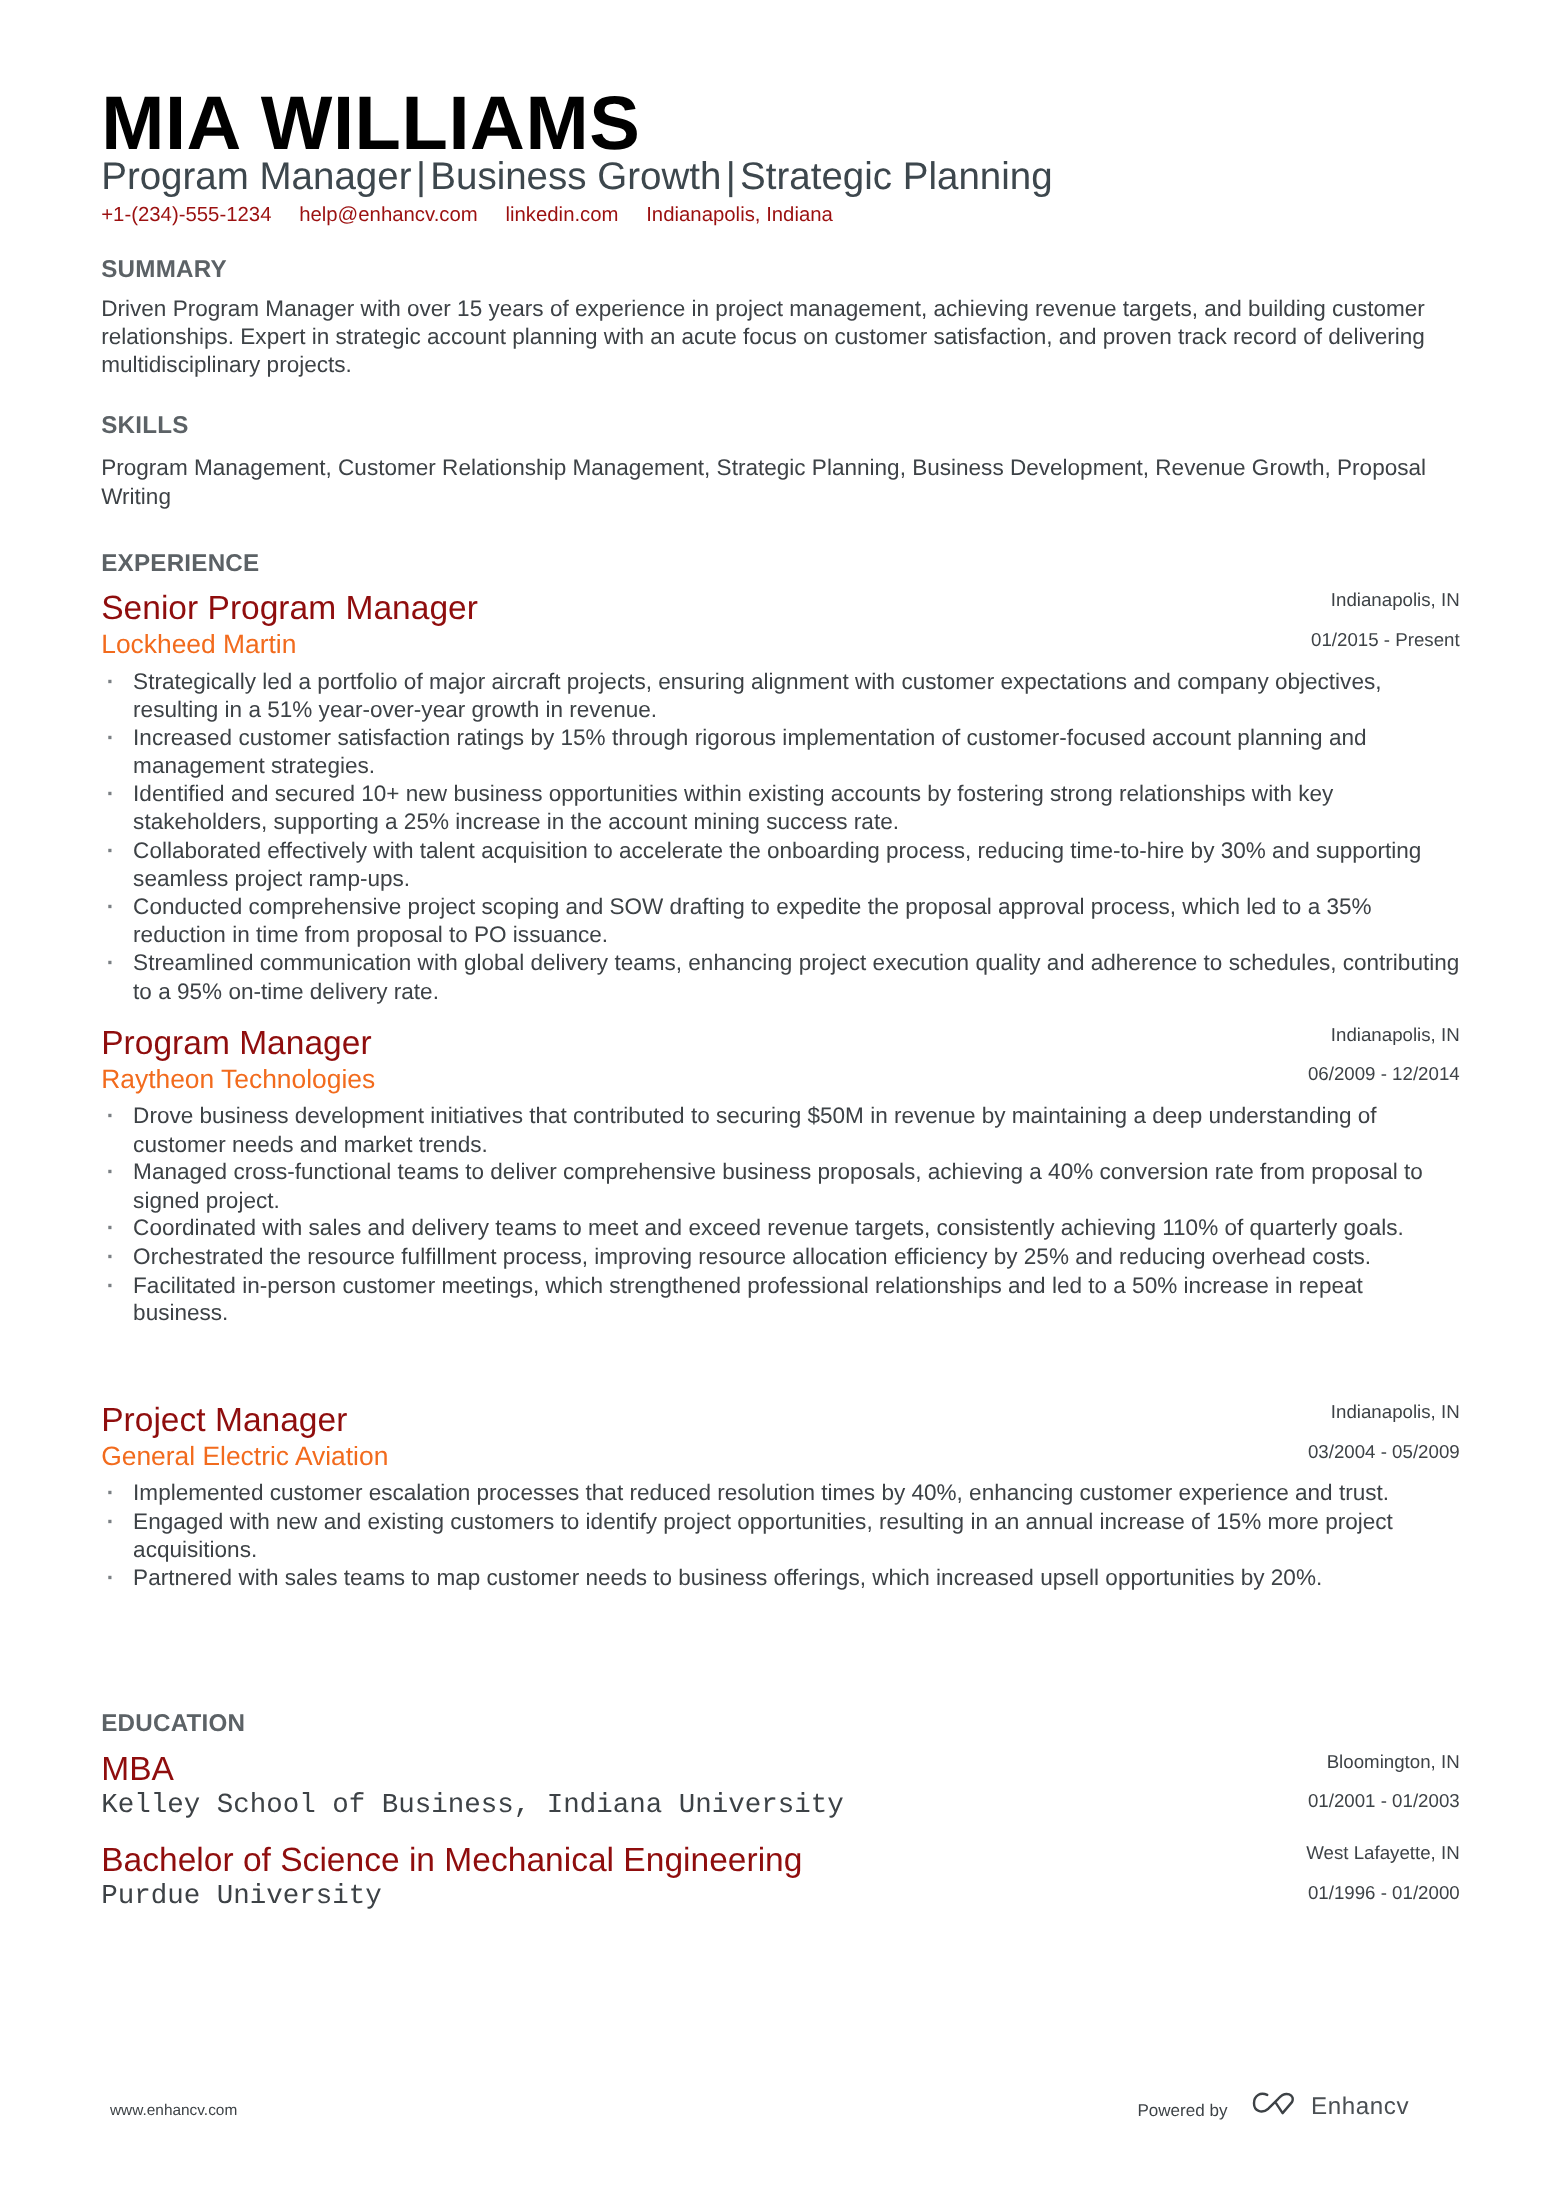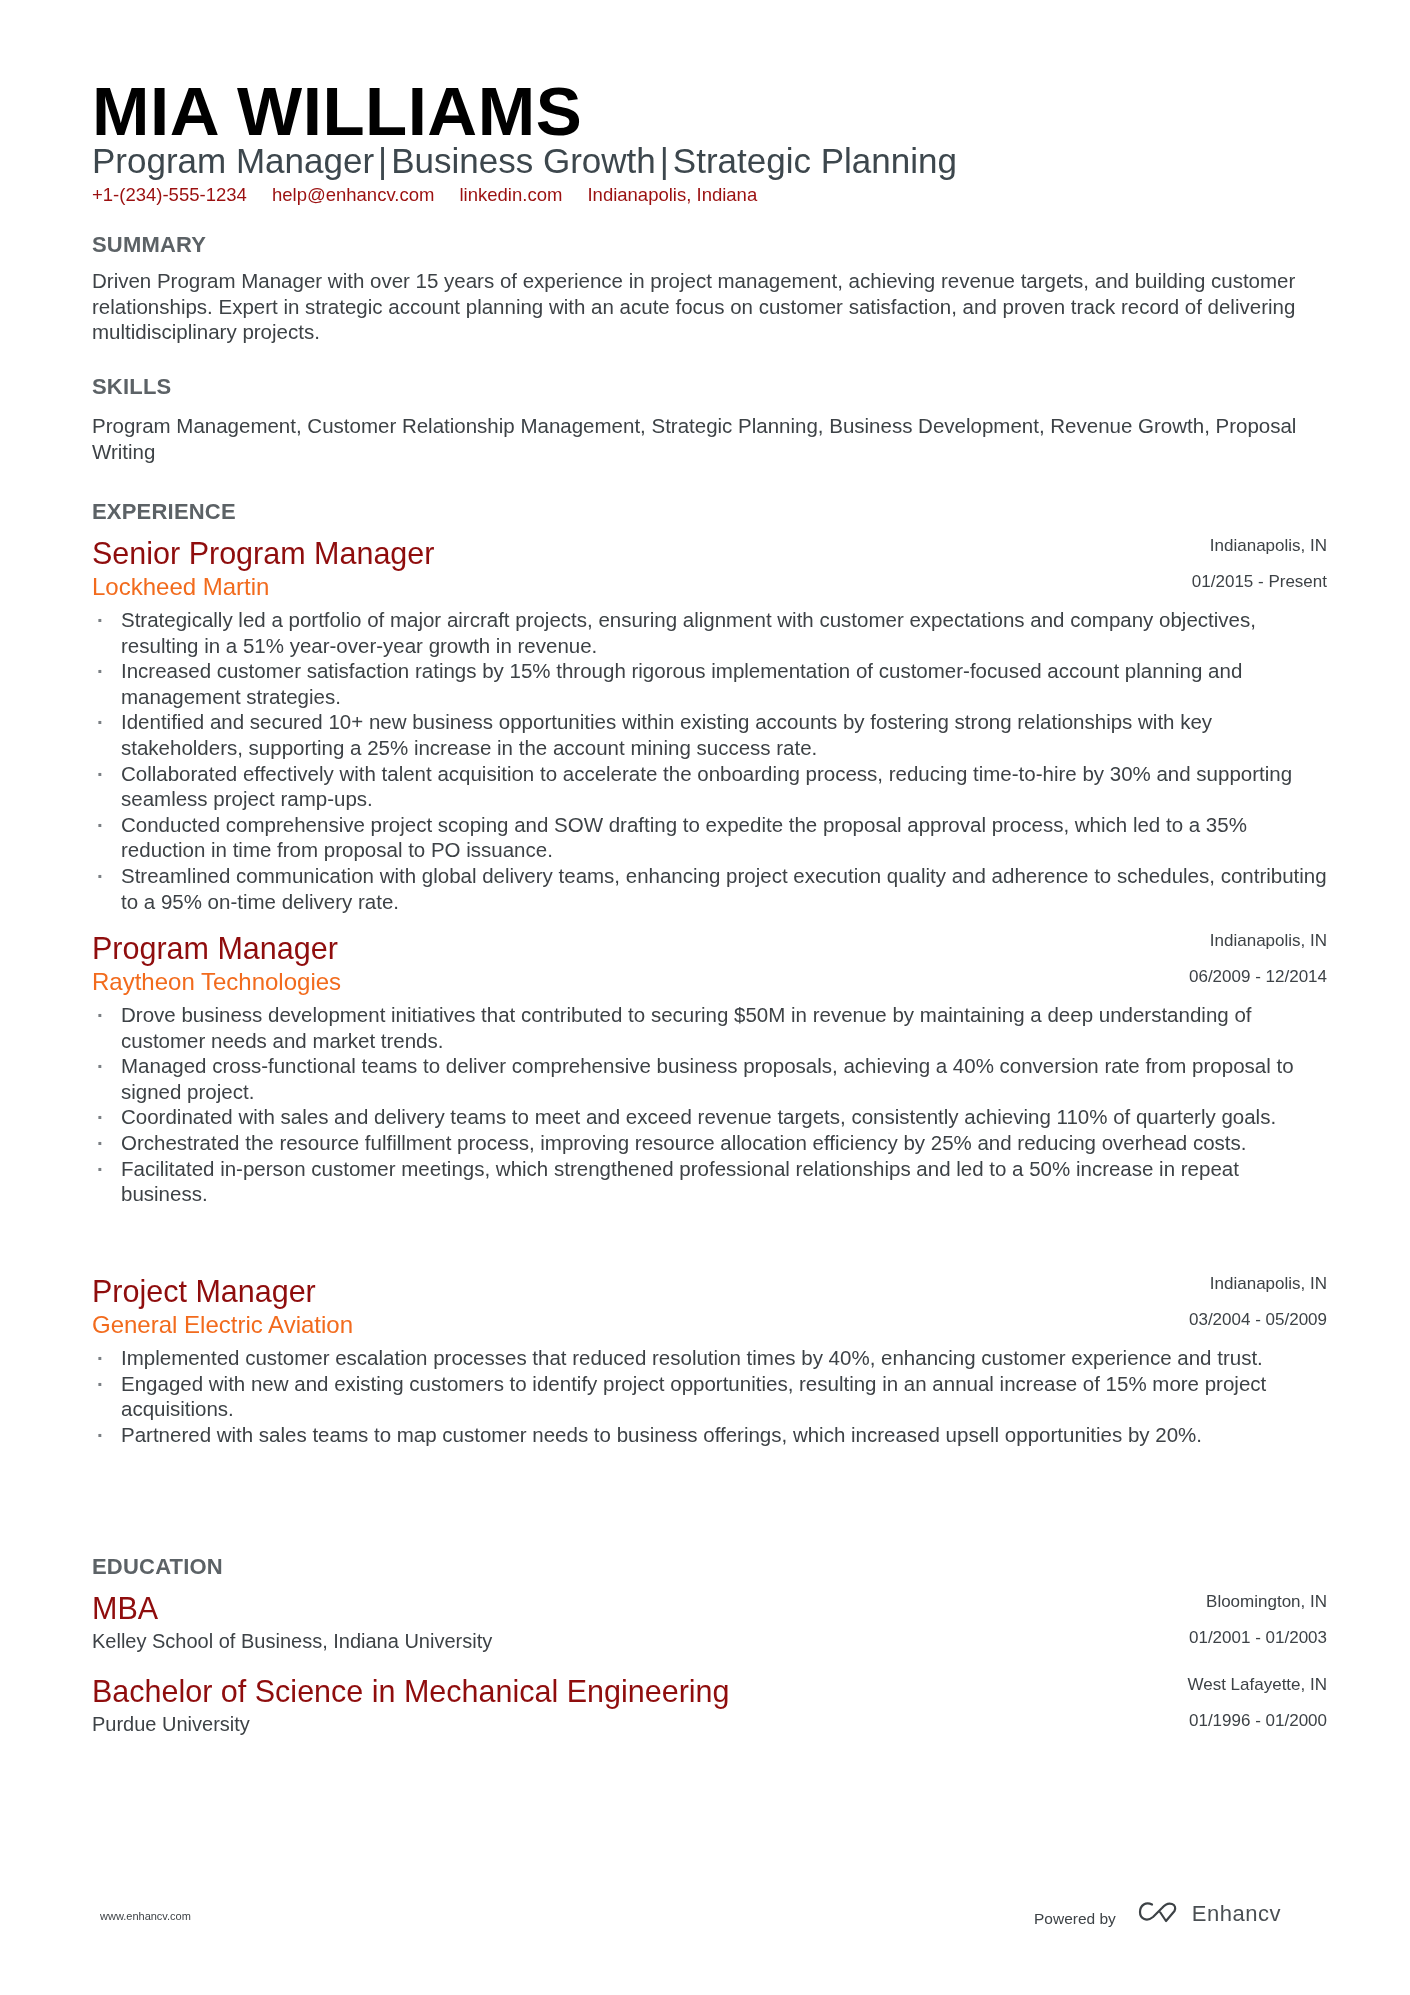--- a/index.html
+++ b/index.html
@@ -8,26 +8,26 @@
   .page { position: absolute; left: 92px; top: 0; width: 1235px; }
   .name { position: absolute; top: 80px; left: 0; font-size: 69px; font-weight: bold; color: #000000; letter-spacing: 0.5px; line-height: 64px; }
   .subtitle { position: absolute; top: 142px; left: 0; font-size: 35px; color: #3d474d; line-height: 38px; white-space: nowrap; }
   .subtitle .sep { display: inline-block; margin: 0 4px; }
   .contacts { position: absolute; top: 183px; left: 0; font-size: 18.5px; color: #9b1010; line-height: 24px; white-space: nowrap; }
   .contacts span { margin-right: 20px; }
   .section-head { position: absolute; left: 0; font-size: 22px; font-weight: bold; color: #5c6266; line-height: 28px; letter-spacing: 0.2px; }
   .body-text { position: absolute; left: 0; width: 1235px; font-size: 20.5px; line-height: 25.6px; color: #3d4246; }
   .job-title { position: absolute; left: 0; font-size: 30.5px; color: #8f0d0d; line-height: 36px; white-space: nowrap; }
   .company { position: absolute; left: 0; font-size: 24px; color: #f26b1d; line-height: 30px; white-space: nowrap; }
-  .edu-school { position: absolute; left: 0; font-size: 20px; color: #3d4246; line-height: 30px; white-space: nowrap; }
+  .edu-school { position: absolute; left: 0; font-size: 25px; color: #3d4246; line-height: 30px; white-space: nowrap; font-family: Liberation Mono, monospace; }
   .meta { position: absolute; right: 0; font-size: 17px; color: #3d4246; line-height: 22px; text-align: right; white-space: nowrap; }
   ul.bullets { position: absolute; left: 0; width: 1235px; list-style: none; }
   ul.bullets li { position: relative; padding-left: 29px; font-size: 20.5px; line-height: 25.6px; color: #3d4246; }
   ul.bullets li::before { content: "\00B7"; position: absolute; left: 5px; top: 0; color: #7a7f83; font-weight: bold; }
-  .footer-left { position: absolute; left: 100px; top: 1910px; font-size: 11px; color: #3d4246; }
+  .footer-left { position: absolute; left: 100px; top: 1910px; font-size: 14px; color: #3d4246; }
   .footer-right { position: absolute; left: 1034px; top: 1900px; display: flex; align-items: flex-end; gap: 22px; }
   .powered { font-size: 15.5px; color: #3d4246; }
   .brand { display: flex; align-items: center; gap: 8px; }
   .brand-name { font-size: 22px; color: #4a4f53; letter-spacing: 0.5px; }
 </style>
 </head>
 <body>
 
 <div class="page">
 

